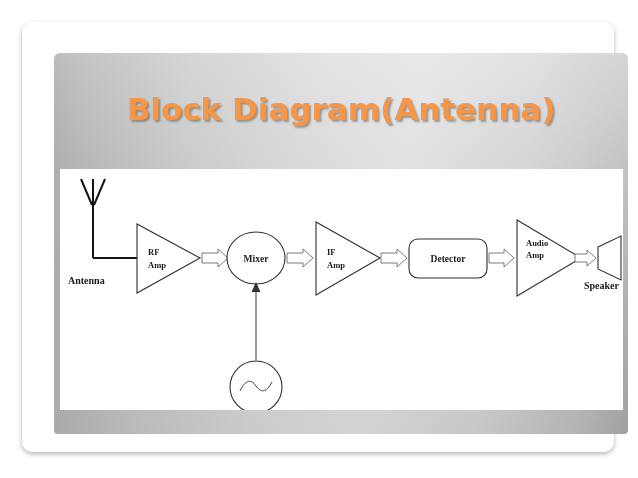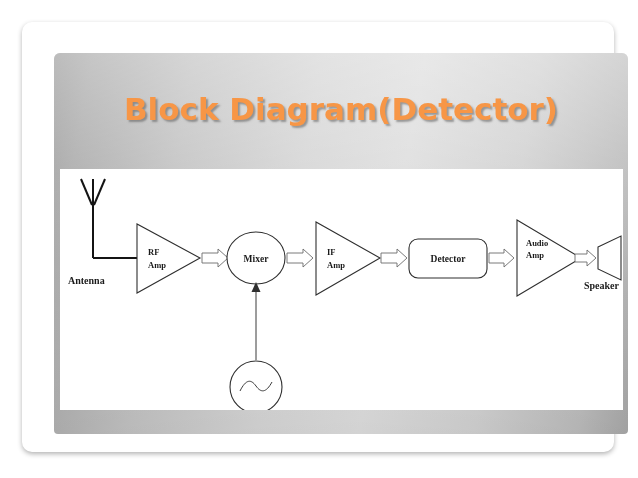--- a/index.html
+++ b/index.html
@@ -133,21 +133,21 @@
 <body>
 
 <div id="slide-viewer">
 
   <div id="slide-card">
 
     <div id="slide-surface">
 
       <div id="slide-sheen"></div>
 
-      <div id="slide-title">Block Diagram(Detector)</div>
+      <div id="slide-title">Block Diagram(Antenna)</div>
 
       <div id="diagram-panel">
         <svg id="diagram-svg" width="563" height="241" viewBox="0 0 563 241">
 
           <g>
 
             <path class="stroke-ant" d="M 21 10 L 32 36"></path>
             <path class="stroke-ant" d="M 45 10 L 34 36"></path>
             <path class="stroke-ant" d="M 33 10 L 33 36"></path>
 

